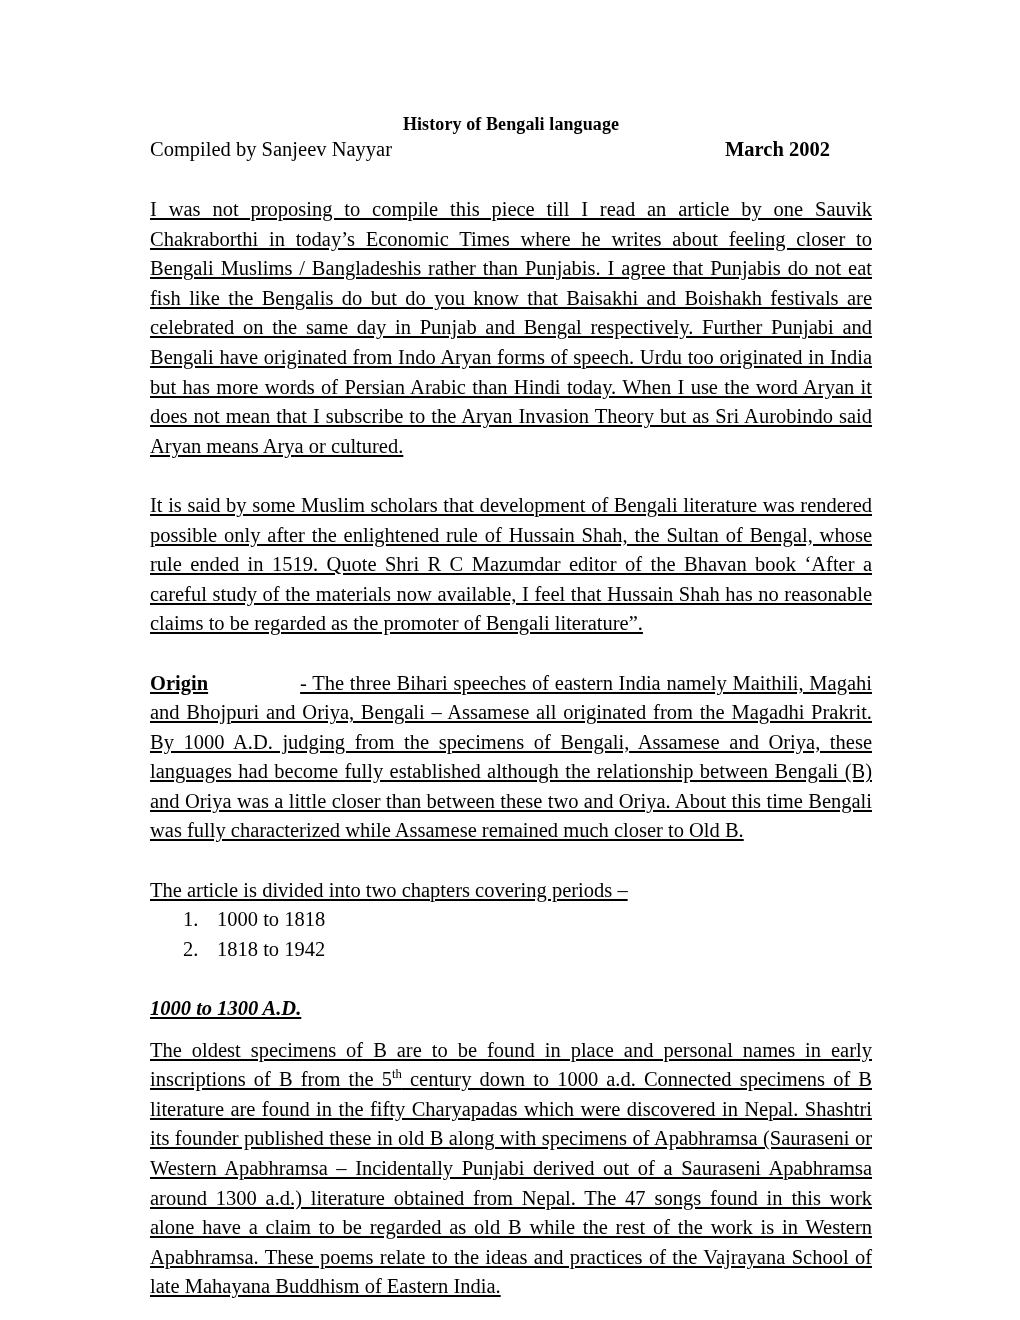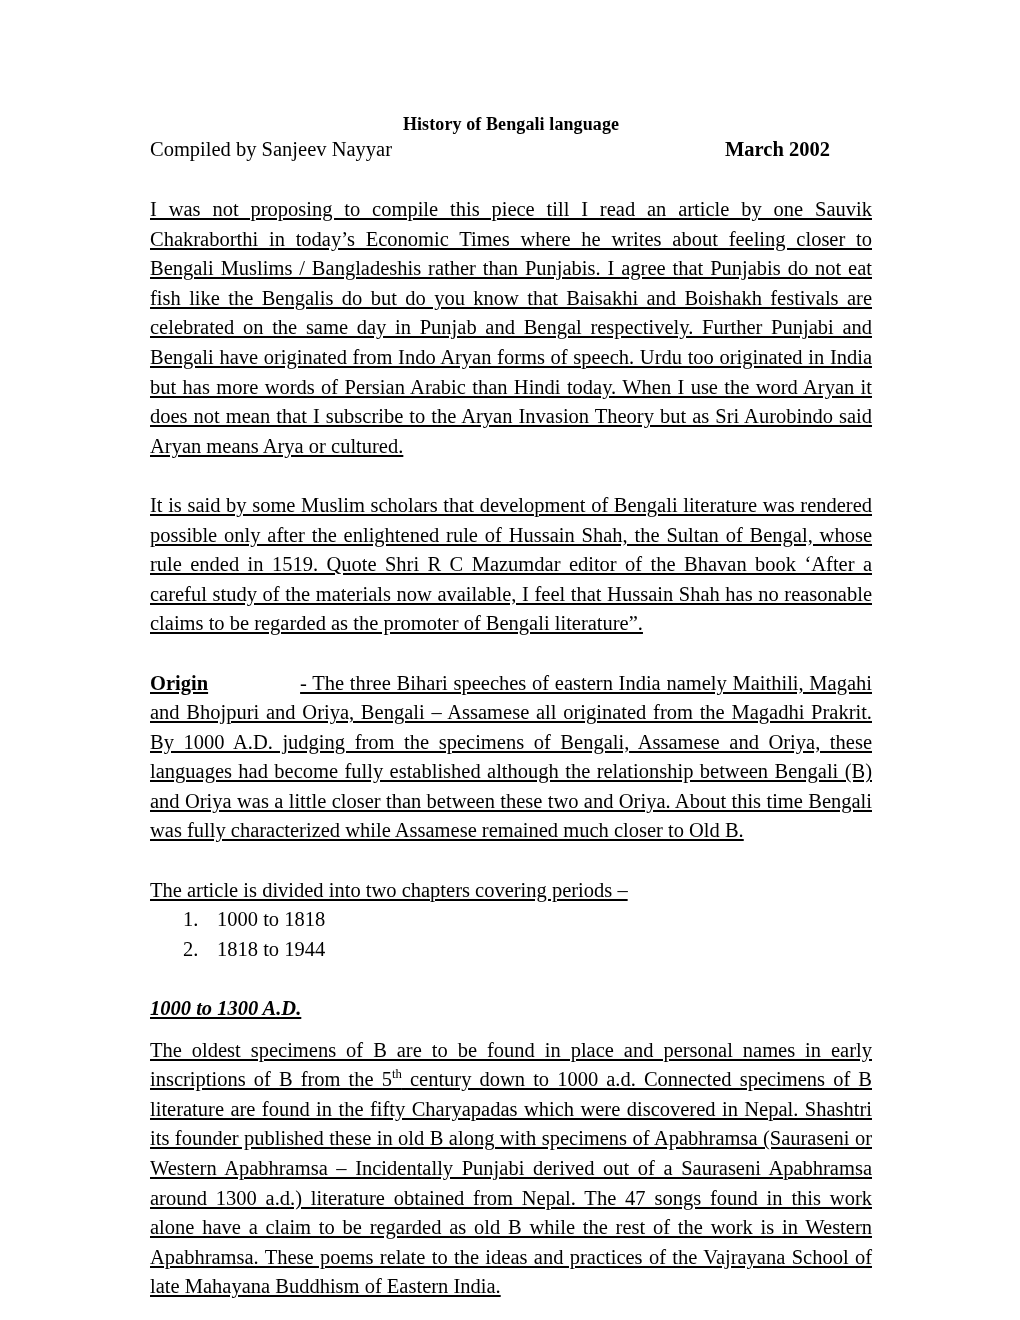--- a/index.html
+++ b/index.html
@@ -126,21 +126,21 @@
 
 
   <p class="body-para">It is said by some Muslim scholars that development of Bengali literature was rendered possible only after the enlightened rule of Hussain Shah, the Sultan of Bengal, whose rule ended in 1519. Quote Shri R C Mazumdar editor of the Bhavan book ‘After a careful study of the materials now available, I feel that Hussain Shah has no reasonable claims to be regarded as the promoter of Bengali literature”.</p>
 
   <p class="body-para"><span class="run-bold">Origin</span><span class="tab-gap"></span><span>- The three Bihari speeches of eastern India namely Maithili, Magahi and Bhojpuri and Oriya, Bengali – Assamese all originated from the Magadhi Prakrit. By 1000 A.D. judging from the specimens of Bengali, Assamese and Oriya, these languages had become fully established although the relationship between Bengali (B) and Oriya was a little closer than between these two and Oriya. About this time Bengali was fully characterized while Assamese remained much closer to Old B.</span></p>
 
   <p class="body-para tight">The article is divided into two chapters covering periods –</p>
 
   <ol class="chapter-list">
     <li><span class="num">1.</span><span>1000 to 1818</span></li>
-    <li><span class="num">2.</span><span>1818 to 1944</span></li>
+    <li><span class="num">2.</span><span>1818 to 1942</span></li>
   </ol>
 
   <div class="spacer-line"></div>
 
   <h2 class="section-heading"><span class="heading-text">1000 to 1300 A.D.</span></h2>
 
   <p class="body-para tight"><span>The oldest specimens of B are to be found in place and personal names in early inscriptions of B from the 5</span><sup class="ordinal">th</sup><span> century down to 1000 a.d. Connected specimens of B literature are found in the fifty Charyapadas which were discovered in Nepal. Shashtri its founder published these in old B along with specimens of Apabhramsa (Sauraseni or Western Apabhramsa – Incidentally Punjabi derived out of a Sauraseni Apabhramsa around 1300 a.d.) literature obtained from Nepal. The 47 songs found in this work alone have a claim to be regarded as old B while the rest of the work is in Western Apabhramsa. These poems relate to the ideas and practices of the Vajrayana School of late Mahayana Buddhism of Eastern India.</span></p>
 
 </div>
 

